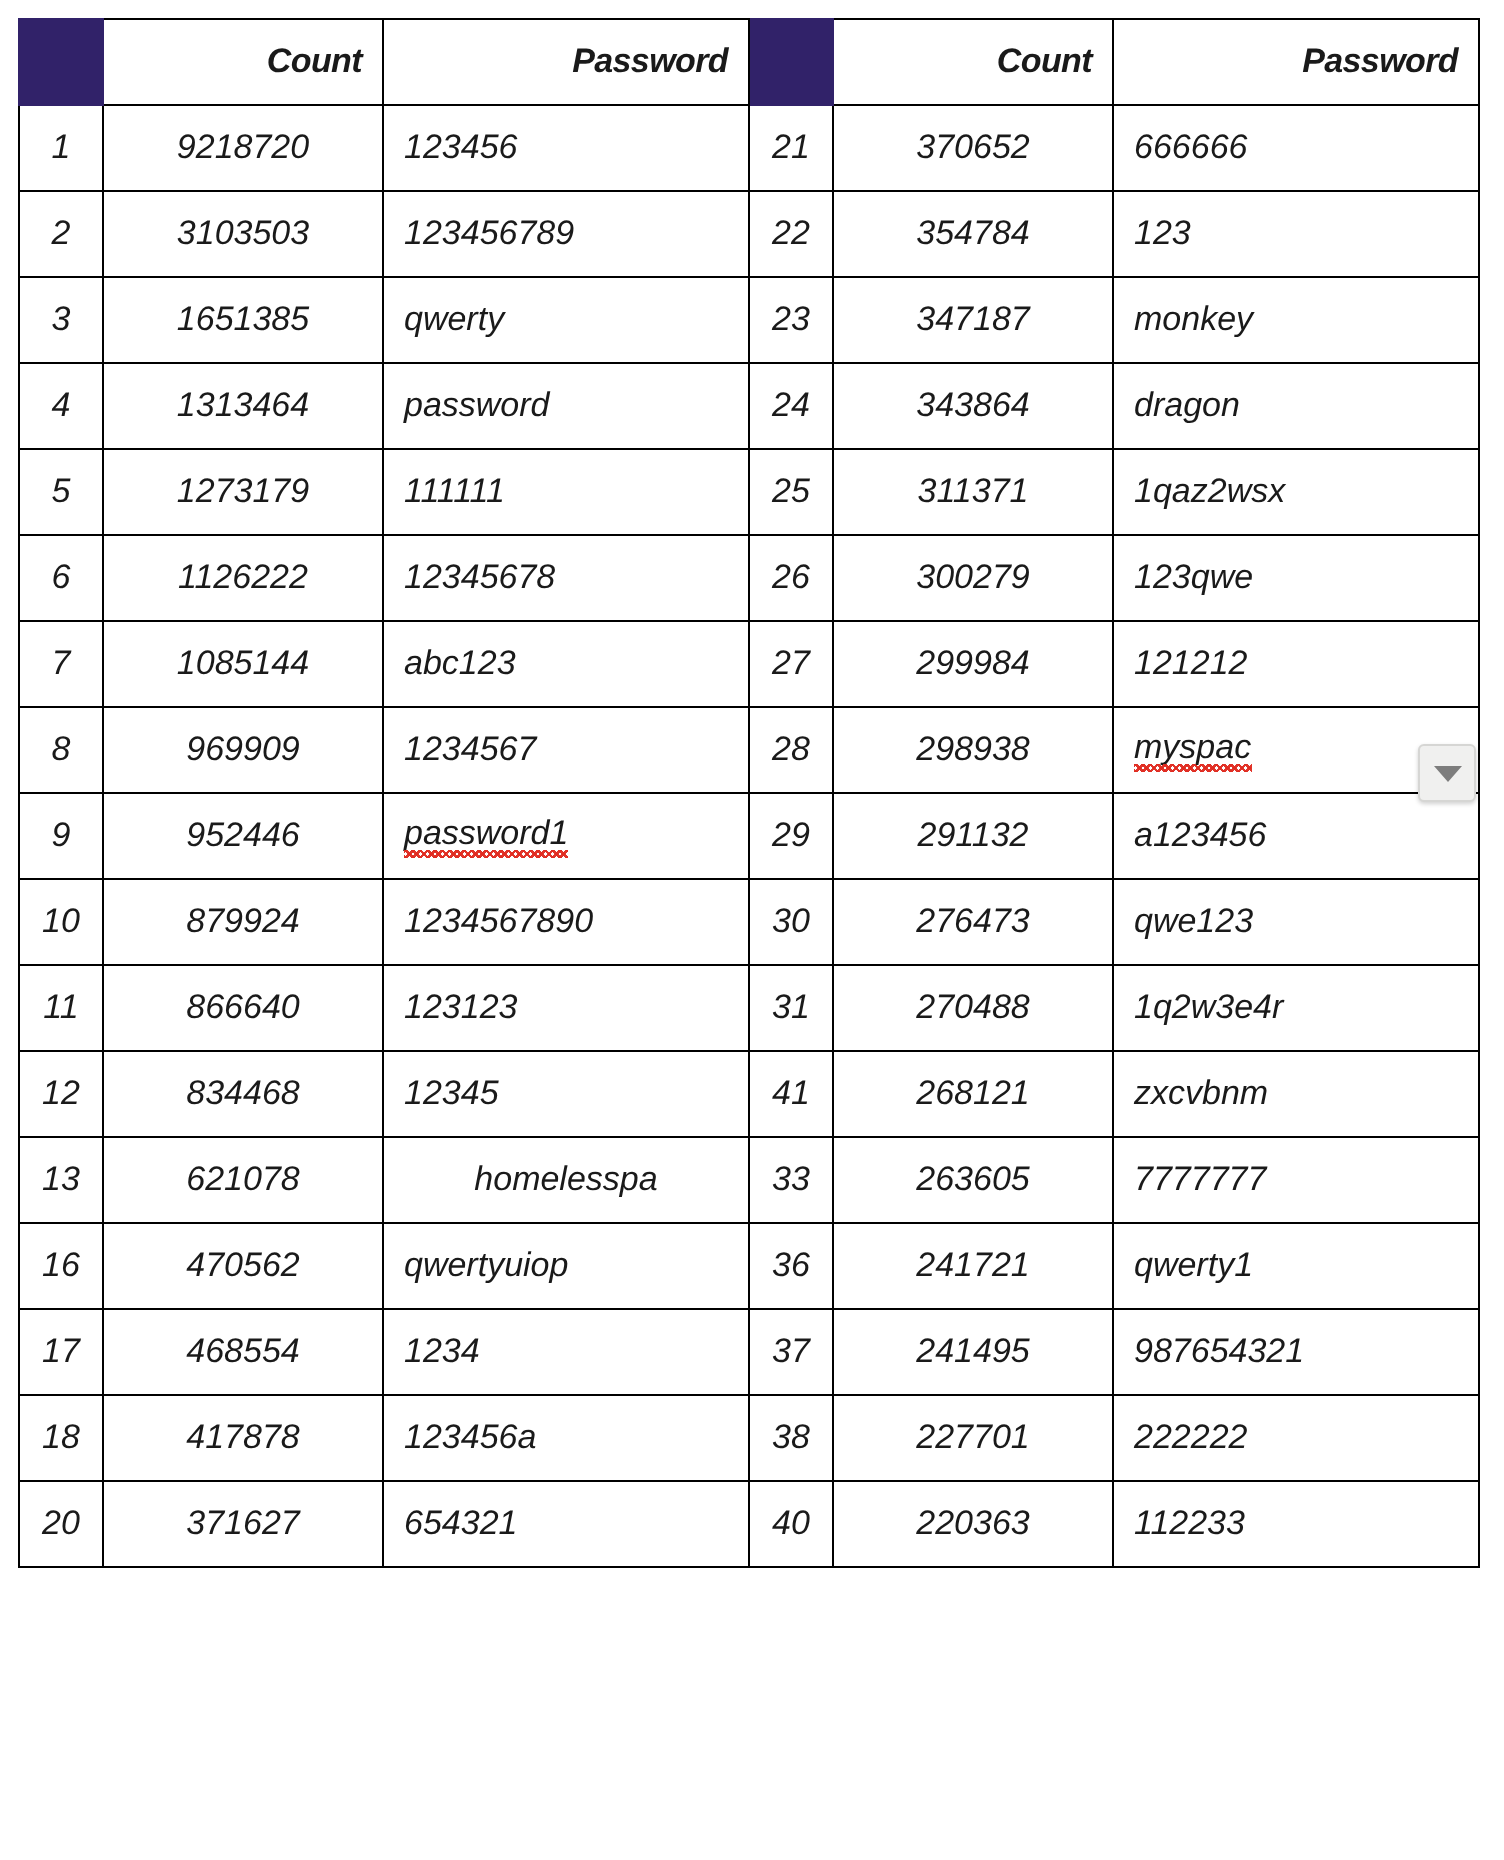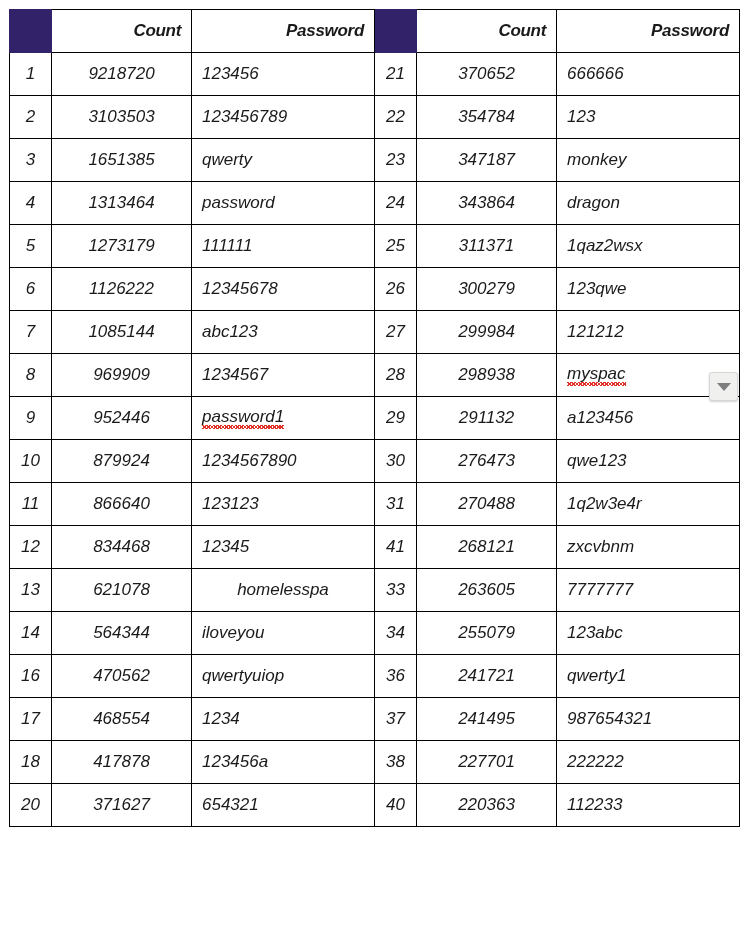--- a/index.html
+++ b/index.html
@@ -257,28 +257,20 @@
         </tr>
         <tr>
           <td class="idx centered">13</td>
           <td class="cnt">621078</td>
           <td class="pw centered">homelesspa</td>
           <td class="idx centered">33</td>
           <td class="cnt">263605</td>
           <td class="pw">7777777</td>
         </tr>
         <tr>
-          <td class="idx centered">14</td>
-          <td class="cnt">564344</td>
-          <td class="pw">iloveyou</td>
-          <td class="idx centered">34</td>
-          <td class="cnt">255079</td>
-          <td class="pw">123abc</td>
-        </tr>
-        <tr>
           <td class="idx centered">16</td>
           <td class="cnt">470562</td>
           <td class="pw">qwertyuiop</td>
           <td class="idx centered">36</td>
           <td class="cnt">241721</td>
           <td class="pw">qwerty1</td>
         </tr>
         <tr>
           <td class="idx centered">17</td>
           <td class="cnt">468554</td>

